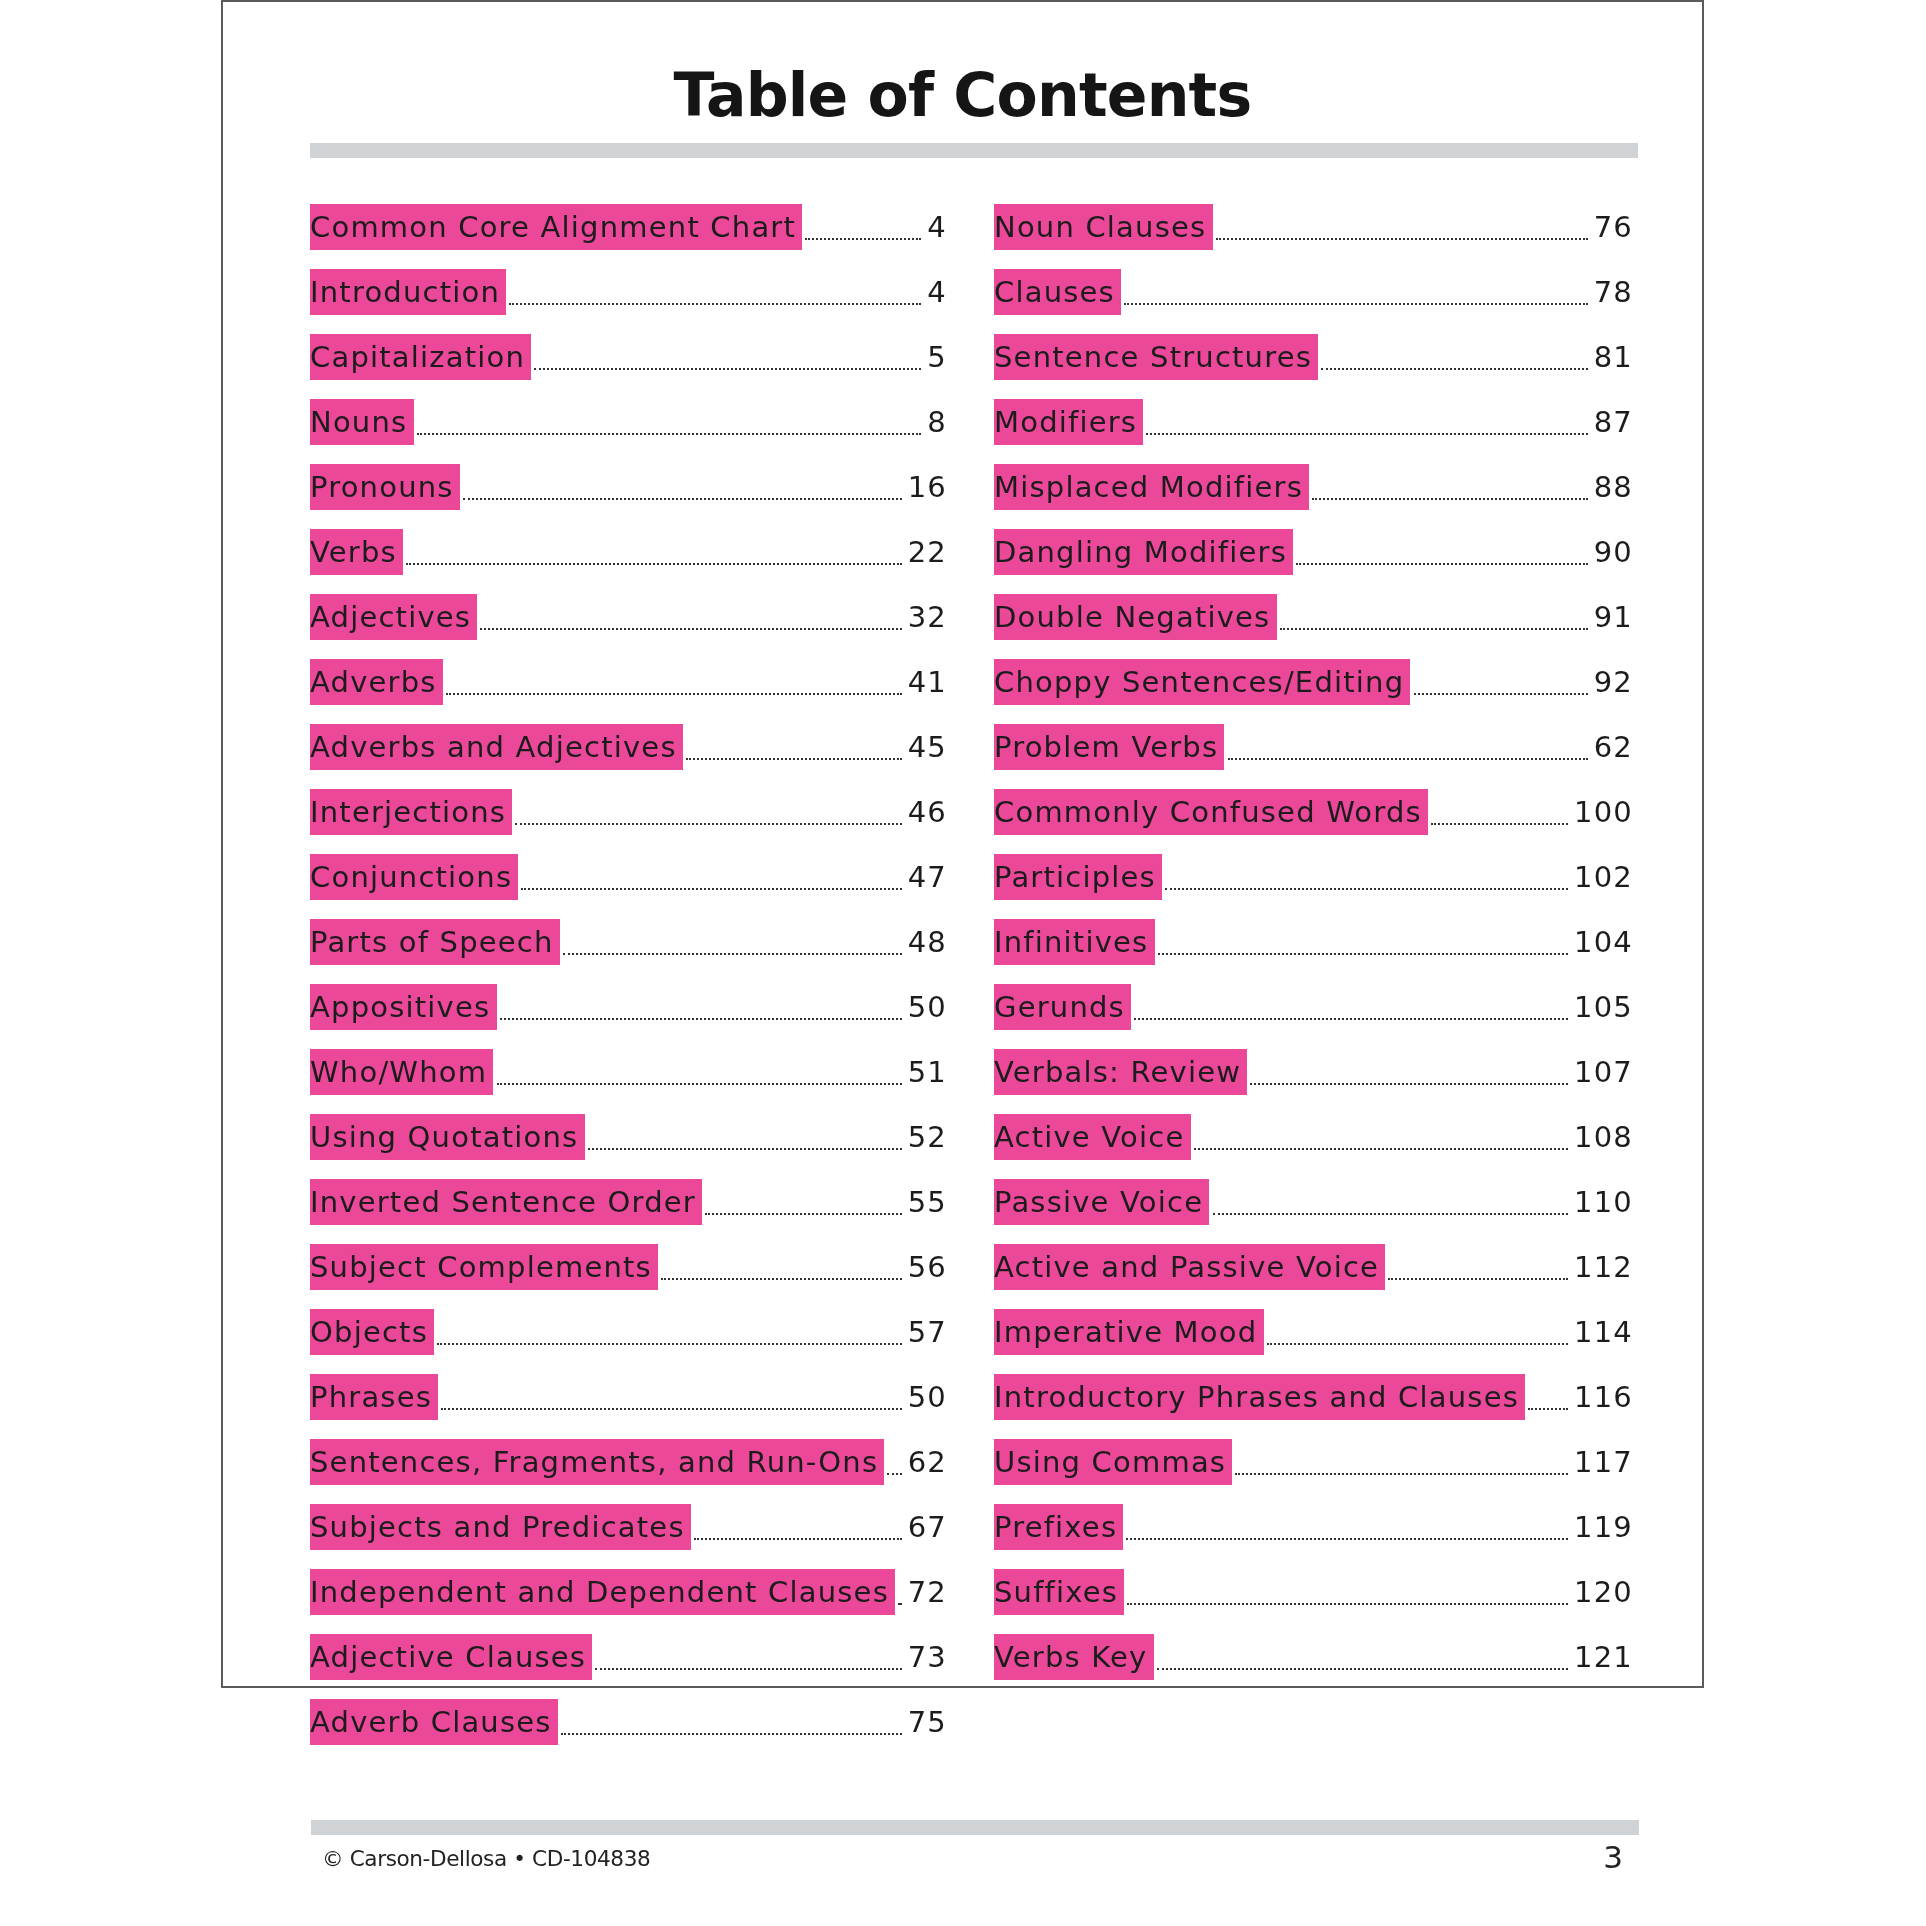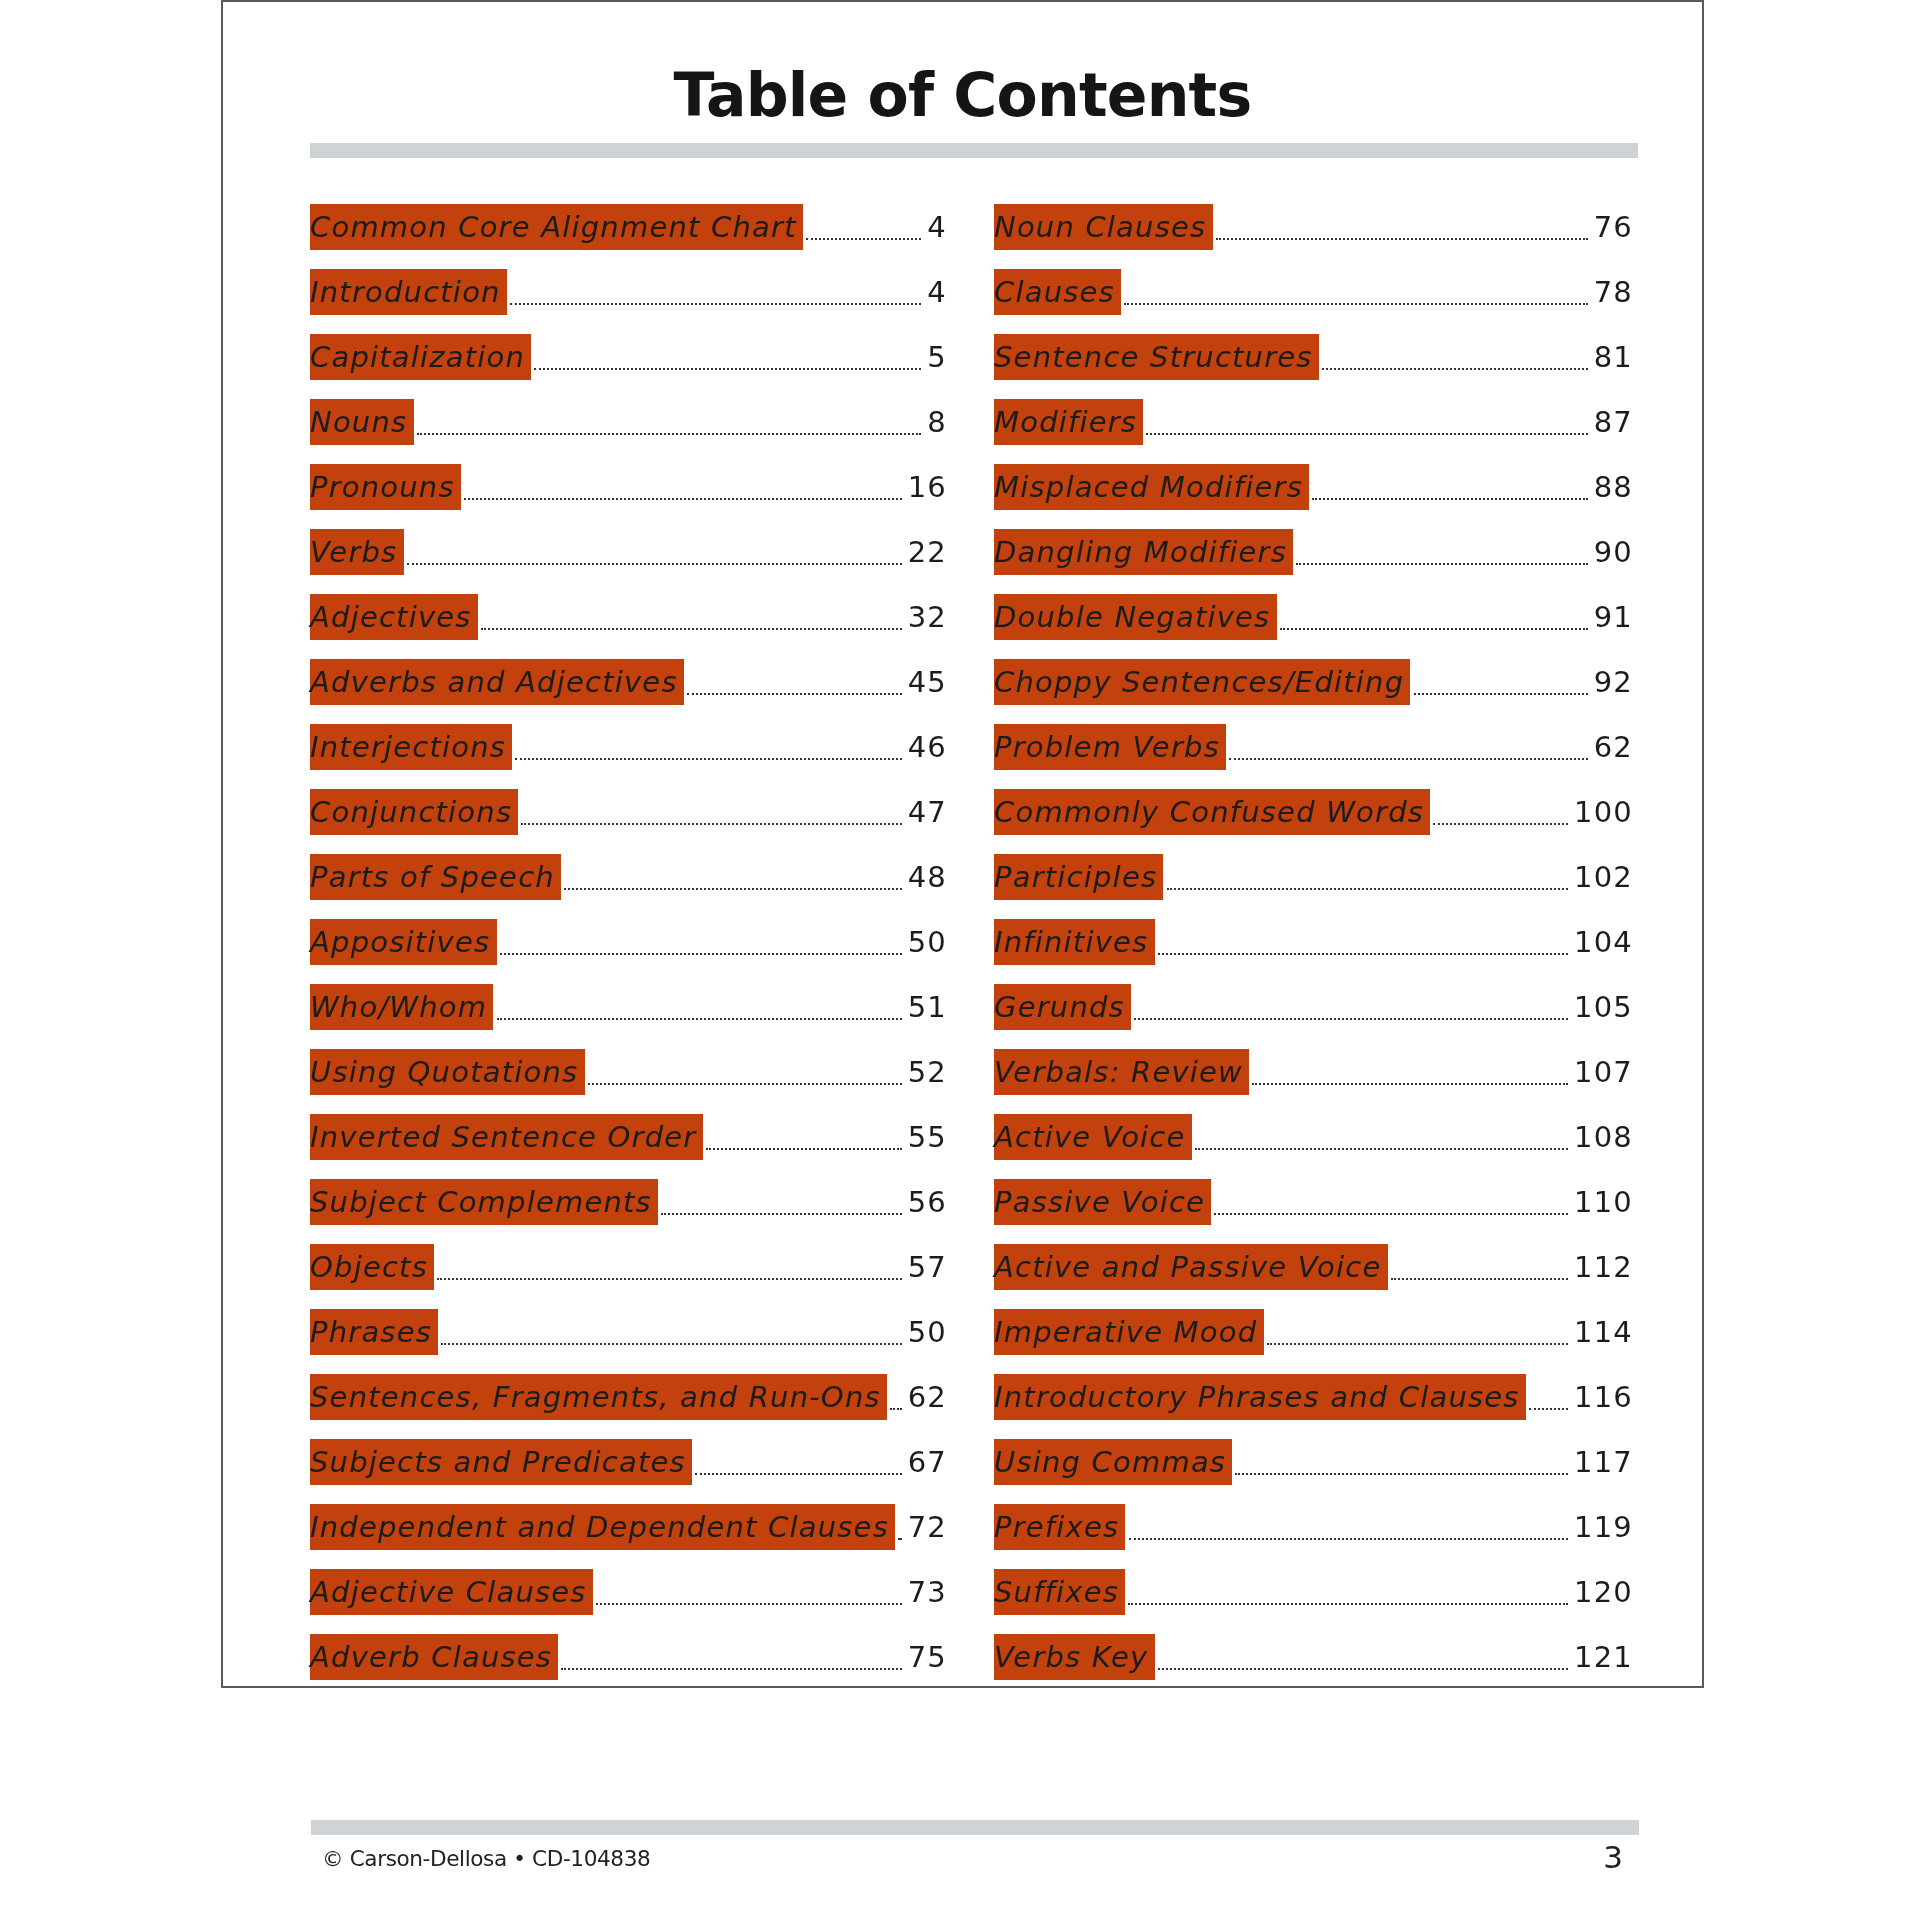--- a/index.html
+++ b/index.html
@@ -14,21 +14,21 @@
            letter-spacing: -0.8px; color: #151515; line-height: 1; }
   .rule { position: absolute; height: 14.6px; background: #d0d3d6; }
   .rule.top { left: 87px; width: 1328px; top: 141px; }
   .rule.bottom { left: 88px; width: 1328px; top: 1818px; }
   .col { position: absolute; top: 202px; }
   .col.left { left: 87px; width: 637px; }
   .col.right { left: 771px; width: 639px; }
   .entry { position: relative; height: 65px; display: flex; align-items: flex-start;
            font-size: 29px; line-height: 46px; letter-spacing: 1.2px; color: #1c1c1c;
            font-family: "DejaVu Sans", sans-serif; font-weight: normal; }
-  .entry .label { white-space: nowrap; background: #c2410c; padding-right: 6.2px; position: relative; z-index: 1; font-style: italic; }
+  .entry .label { white-space: nowrap; background: #ec4899; padding-right: 6.2px; position: relative; z-index: 1; }
   .entry .leader { flex: 1; border-bottom: 2.3px dotted #333; height: 34px; margin: 0 3.1px; }
   .entry .page-num { white-space: nowrap; position: relative; z-index: 1; background: #fff; padding-left: 3.1px; }
   .footer-left { position: absolute; left: 87px; top: 1844px; font-size: 21.6px; color: #222;
                  font-family: "DejaVu Sans", sans-serif; letter-spacing: -0.4px; margin-left: 12px; }
   .footer-right { position: absolute; right: 79px; top: 1837px; font-size: 31px; color: #222;
                   font-family: "DejaVu Sans", sans-serif; }
 </style>
 </head>
 <body>
 
@@ -66,20 +66,25 @@
         <span class="label">Verbs</span>
         <span class="leader"></span>
         <span class="page-num">22</span>
       </div>
       <div class="entry">
         <span class="label">Adjectives</span>
         <span class="leader"></span>
         <span class="page-num">32</span>
       </div>
       <div class="entry">
+        <span class="label">Adverbs</span>
+        <span class="leader"></span>
+        <span class="page-num">41</span>
+      </div>
+      <div class="entry">
         <span class="label">Adverbs and Adjectives</span>
         <span class="leader"></span>
         <span class="page-num">45</span>
       </div>
       <div class="entry">
         <span class="label">Interjections</span>
         <span class="leader"></span>
         <span class="page-num">46</span>
       </div>
       <div class="entry">

